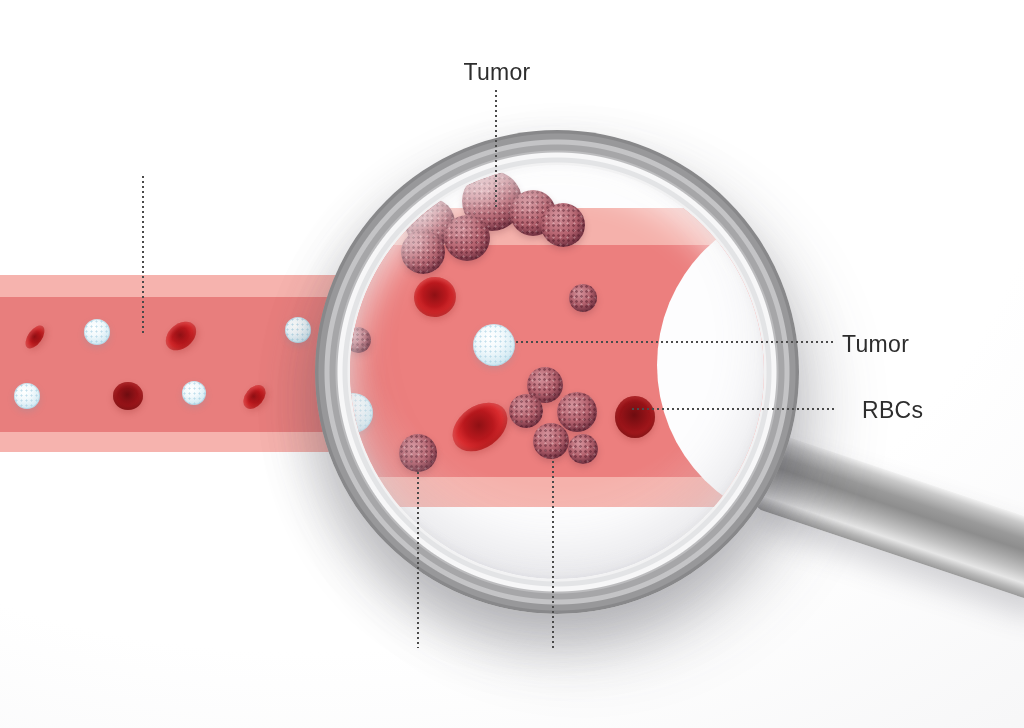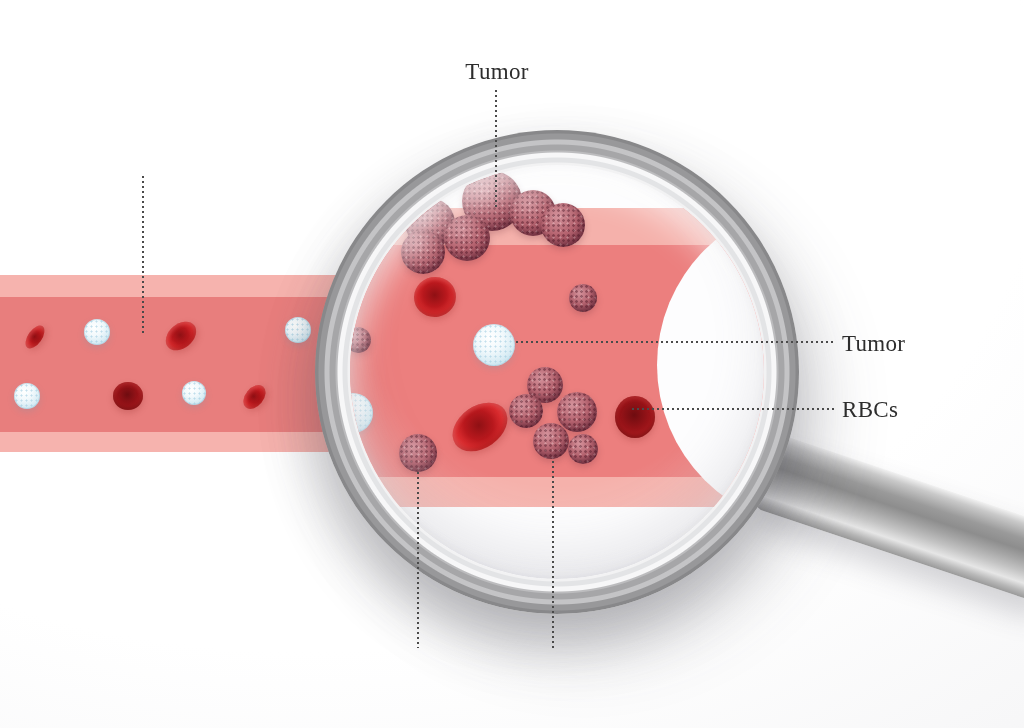--- a/index.html
+++ b/index.html
@@ -1,19 +1,19 @@
 <!DOCTYPE html>
 <html style="--vessel_main: #e87e7d; --vessel_light: #f6b3ae; --lens_vessel_main: #ec7f7e; --lens_vessel_light: #f5b1ab; --label_text: #2d2d2d; --leader_line: #4a4a4a; --metal_ring: #9a9a9c; --rbc_bright: #d92b2e; --rbc_dark: #a31418; --wbc_fill: #d8ecf4; --ctc_fill: #a85663;"><head>
 <meta charset="utf-8">
 <style>
   html,body{margin:0;padding:0;background:#fff;}
   #stage{
     position:relative;width:1024px;height:728px;overflow:hidden;
     background:radial-gradient(130% 130% at 30% 18%, #ffffff 55%, #f7f7f8 82%, #f0f0f2 100%);
-    font-family:Liberation Serif, serif;
+    font-family:Liberation Sans, sans-serif;
   }
   .layer{position:absolute;}
 
   
   .vessel{position:absolute;left:0;top:275px;width:478px;height:177px;z-index:1;}
   .vessel-wall{position:absolute;left:0;width:100%;background:var(--vessel_light);}
   .vessel-wall.top{top:0;height:22px;}
   .vessel-wall.bottom{bottom:0;height:20px;}
   .vessel-lumen{position:absolute;left:0;top:22px;width:100%;height:135px;background:var(--vessel_main);}
   #vessel-cells{left:0;top:0;width:1024px;height:728px;z-index:2;}
@@ -86,21 +86,21 @@
 
   
   .label{
     position:absolute;z-index:10;color:var(--label_text);font-size:23px;line-height:26px;
     letter-spacing:.3px;white-space:nowrap;
   }
   .centered{transform:translateX(-50%);}
   .lbl-tumor{left:497px;top:59px;}
   .lbl-vasculature{left:143px;top:146px;}
   .lbl-wbcs{left:842px;top:331px;}
-  .lbl-rbcs{left:842px;top:397px;}
+  .lbl-rbcs{left:862px;top:397px;}
   .lbl-single{left:415px;top:660px;}
   .lbl-cluster{left:573px;top:660px;}
 
   .lline{position:absolute;z-index:9;}
   .lline.v{width:2px;background:repeating-linear-gradient(to bottom, var(--leader_line) 0 2px, transparent 2px 5px);}
   .lline.h{height:2px;background:repeating-linear-gradient(to right, var(--leader_line) 0 2px, transparent 2px 5px);}
   .l-tumor{left:495px;top:90px;height:118px;}
   .l-vasculature{left:142px;top:176px;height:157px;}
   .l-wbcs{left:516px;top:341px;width:318px;}
   .l-rbcs{left:632px;top:408px;width:202px;}

